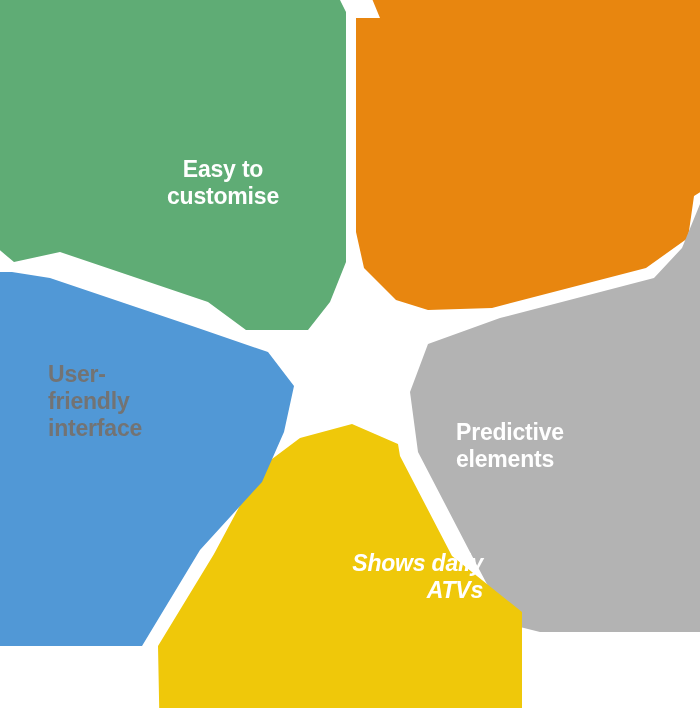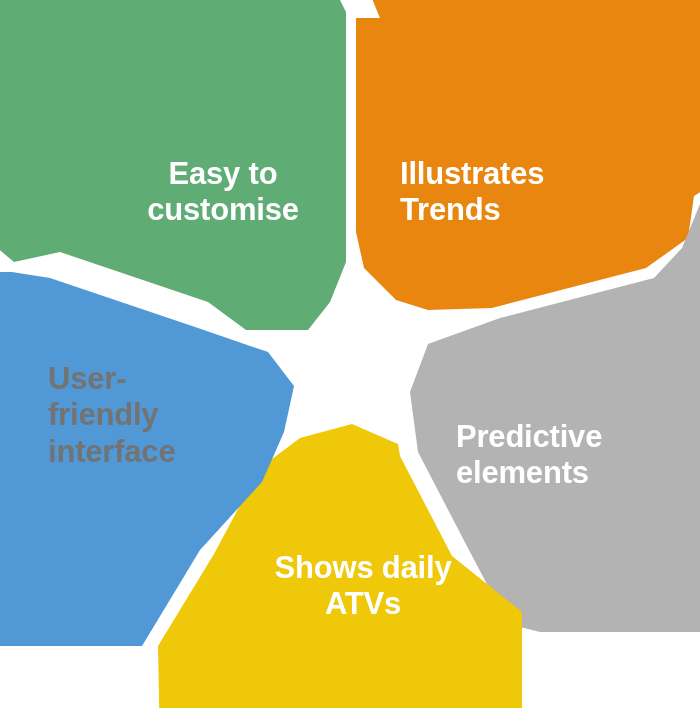--- a/index.html
+++ b/index.html
@@ -25,21 +25,21 @@
     top: 0;
     width: 700px;
     height: 708px;
     display: block;
   }
   .petal-label {
     position: absolute;
     color: #ffffff;
     font-family: "Liberation Sans", sans-serif;
     font-weight: bold;
-    font-size: 31px;
+    font-size: 23px;
     line-height: 1.17;
     letter-spacing: -0.2px;
     white-space: pre-line;
     pointer-events: none;
   }
   #label-easy-to-customise {
     left: 118px;
     top: 156px;
     width: 210px;
     text-align: center;
@@ -59,21 +59,22 @@
   #label-predictive-elements {
     left: 456px;
     top: 375px;
     width: 220px;
     text-align: left;
   }
   #label-shows-daily-atvs {
     left: 243px;
     top: 550px;
     width: 240px;
-    text-align: center;
+    text-align: right;
+    font-style: italic;
   }
 </style>
 </head>
 <body>
 
 <div id="diagram-root" style="background: rgb(255, 255, 255);">
 
   <svg id="petal-svg" viewBox="0 0 700 708" xmlns="http://www.w3.org/2000/svg">
 
     <polygon id="shape-easy-to-customise" points="-40,-40 320,-40 346,12 346,262 330,302 308,330 246,330 208,302 60,252 14,262 -22,232 -40,200" fill="#5FAC75"></polygon>
@@ -84,22 +85,20 @@
 
     <polygon id="shape-shows-daily-atvs" points="352,424 398,444 400,456 452,556 522,612 522,748 160,748 158,646 214,554 260,468 300,438" fill="#EFC80A"></polygon>
 
     <polygon id="shape-user-friendly-interface" points="-40,272 12,272 50,278 198,328 268,352 294,386 284,432 262,482 200,550 142,646 -40,646" fill="#5198D6"></polygon>
 
   </svg>
 
   <div class="petal-label" id="label-easy-to-customise" style="color: rgb(255, 255, 255);">Easy to
 customise</div>
 
-  <div class="petal-label" id="label-illustrates-trends" style="color: rgb(255, 255, 255);">Illustrates
-Trends</div>
 
   <div class="petal-label" id="label-predictive-elements" style="color: rgb(255, 255, 255); margin-top: 44px;">Predictive
 elements</div>
 
   <div class="petal-label" id="label-shows-daily-atvs" style="color: rgb(255, 255, 255);">Shows daily
 ATVs</div>
 
   <div class="petal-label" id="label-user-friendly-interface" style="color: #737373;">User-
 friendly
 interface</div>

